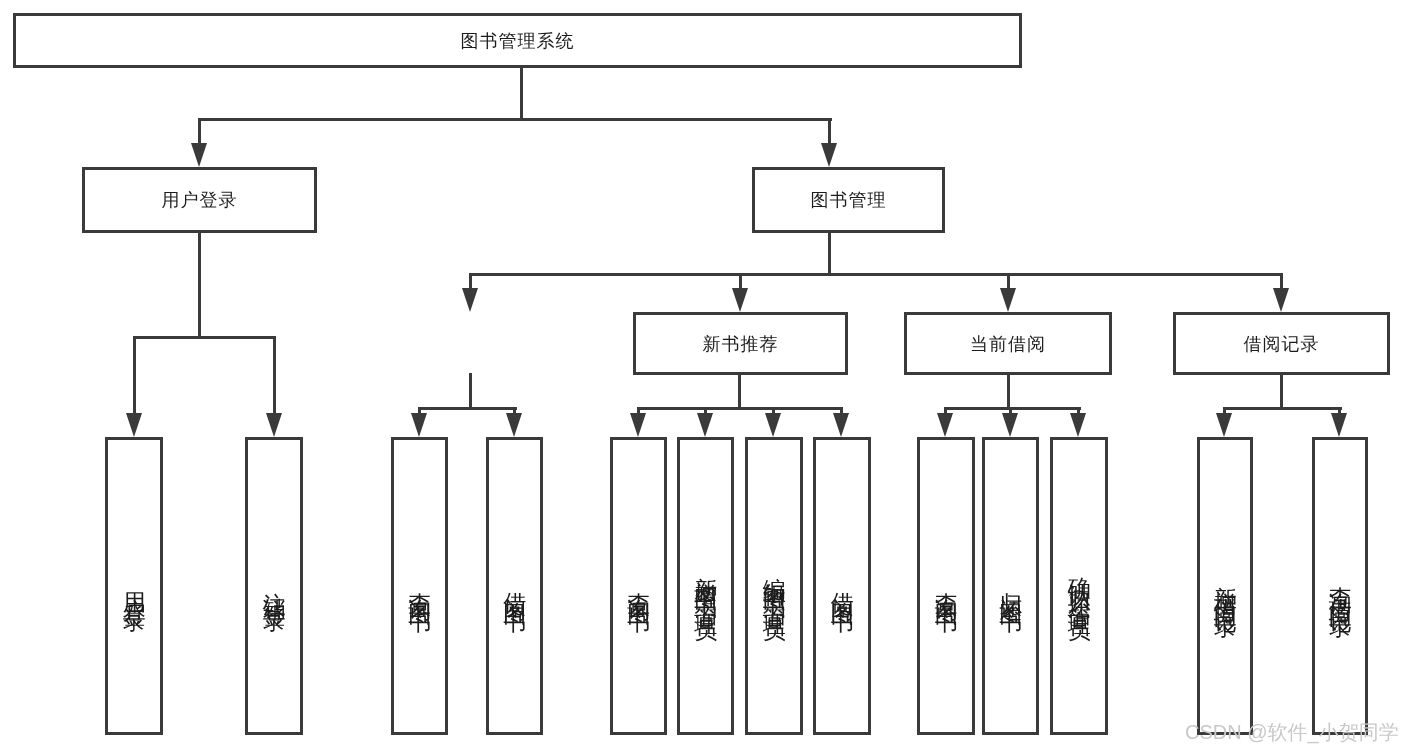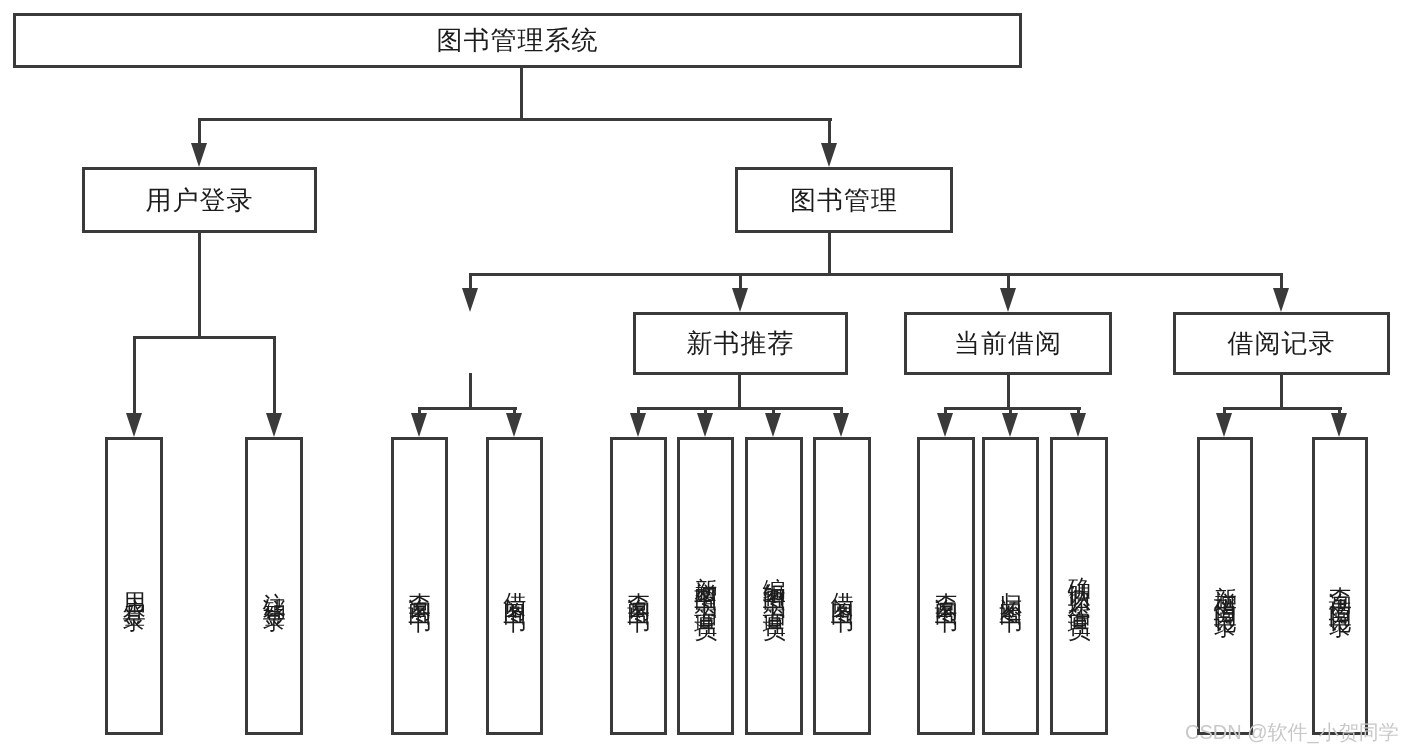--- a/index.html
+++ b/index.html
@@ -15,21 +15,21 @@
     background:var(--background);
     font-family:"Liberation Sans", sans-serif;
     color:var(--text);
   }
   .node{
     position:absolute;box-sizing:border-box;
     border:3px solid var(--line);background:var(--box_background);
     display:flex;align-items:center;justify-content:center;
     text-align:center;
   }
-  .hnode{font-size:26px;letter-spacing:1px;white-space:nowrap;font-family:Liberation Mono, monospace;}
+  .hnode{font-size:18px;letter-spacing:1px;white-space:nowrap;font-family:Liberation Mono, monospace;}
   .leaf span{
     writing-mode:vertical-rl;text-orientation:mixed;
     font-size:23px;letter-spacing:6px;line-height:1.1;white-space:nowrap;
   }
   .hline,.vline{position:absolute;background:var(--line);}
   .hline{height:3px;}
   .vline{width:3px;}
   .arrow{
     position:absolute;width:0;height:0;
     border-left:8px solid transparent;
@@ -42,21 +42,21 @@
   }
 </style>
 </head>
 <body>
 
 <div class="canvas">
 
   <div class="node hnode" style="left:13px;top:13px;width:1009px;height:55px">图书管理系统</div>
 
   <div class="node hnode" style="left:82px;top:167px;width:235px;height:66px">用户登录</div>
-  <div class="node hnode" style="left:735px;top:167px;width:218px;height:66px">图书管理</div>
+  <div class="node hnode" style="left:752px;top:167px;width:193px;height:66px">图书管理</div>
 
   <div class="node hnode" style="left:633px;top:312px;width:215px;height:63px">新书推荐</div>
   <div class="node hnode" style="left:904px;top:312px;width:208px;height:63px">当前借阅</div>
   <div class="node hnode" style="left:1173px;top:312px;width:217px;height:63px">借阅记录</div>
 
   <div class="node leaf" style="left:105px;top:437px;width:58px;height:298px">
       <span>用户登录</span>
     </div>
   <div class="node leaf" style="left:245px;top:437px;width:58px;height:298px">
       <span>注销登录</span>

